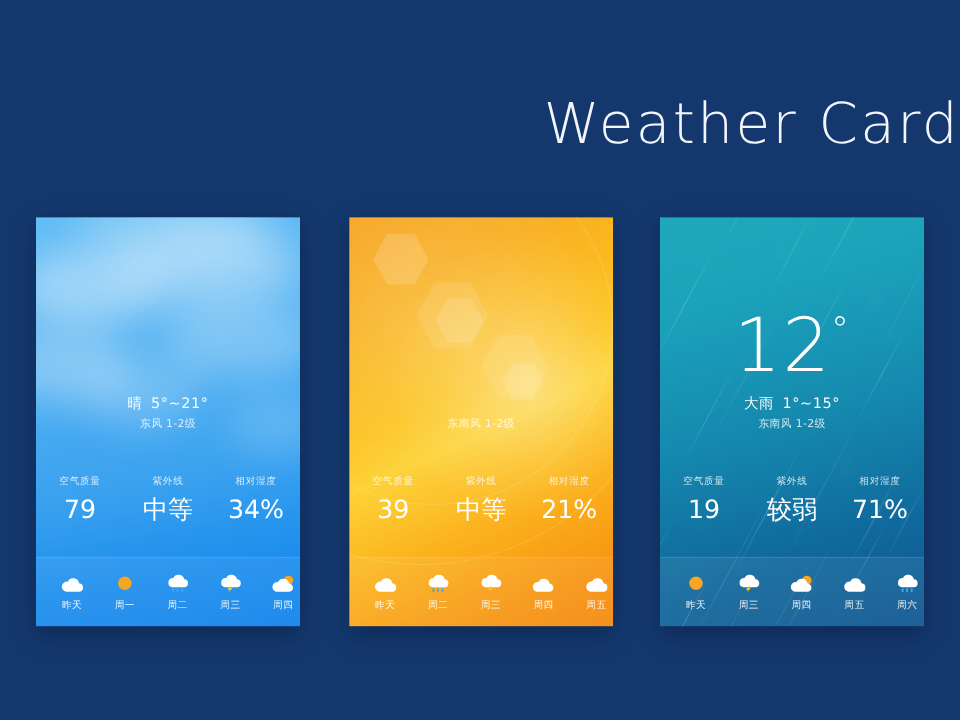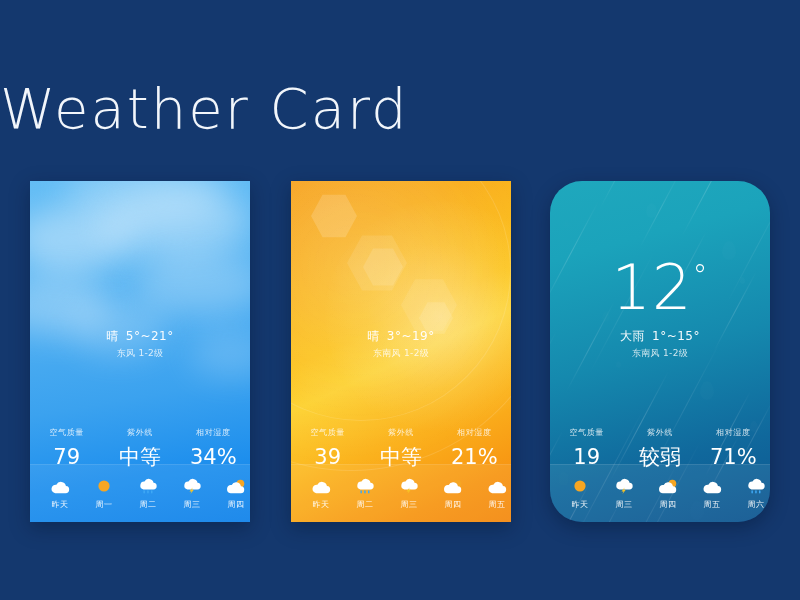--- a/index.html
+++ b/index.html
@@ -7,36 +7,36 @@
     width:800px; height:600px; overflow:hidden;
     background:#14386e;
     font-family:"DejaVu Sans","Liberation Sans",sans-serif;
     -webkit-font-smoothing:antialiased;
   }
   .stage { position:relative; width:800px; height:600px; }
 
   
   .page-title {
     position:absolute; top:76px; left:0; width:800px;
-    text-align:left;
-    font-size:56px; font-weight:300; letter-spacing:2px;
+    text-align:right;
+    font-size:47px; font-weight:300; letter-spacing:2px;
     color:#f2f6fb;
     font-family:"DejaVu Sans","Liberation Sans",sans-serif;
   }
 
   
   .cards { position:absolute; top:181px; left:0; width:800px; height:341px; }
   .card {
     position:absolute; top:0; width:220px; height:341px;
     overflow:hidden;
     box-shadow:0 6px 18px rgba(4,16,40,.35);
   }
   #card-1 { left:30px; }
   #card-2 { left:291px; }
-  #card-3 { left:550px;border-radius:32px; }
+  #card-3 { left:550px; }
 
   .bg { position:absolute; inset:0; }
 
   
   .bg-sky {
     background:linear-gradient(170deg,#63bdf5 0%,#57b4f2 28%,#3ba2ef 62%,#1b8ded 85%,#0f82ea 100%);
   }
   .blob { position:absolute; border-radius:50%; background:#ffffff; filter:blur(16px); }
   .b1 { width:120px; height:66px; left:-18px;  top:26px;  opacity:.40; }
   .b2 { width:150px; height:72px; left:72px;   top:6px;   opacity:.34; }
@@ -107,21 +107,20 @@
   .wind {
     position:absolute; left:0; width:100%; top:166px;
     text-align:center;
     font-size:9px; font-weight:400; color:rgba(255,255,255,.80);
     letter-spacing:.3px;
   }
 
   .metrics {
     position:absolute; left:0; width:100%; top:214px;
     display:flex;
-    margin-top:32px;
   }
   .metric { flex:1; text-align:center; }
   .metric-label {
     font-size:8px; color:rgba(255,255,255,.80);
     letter-spacing:.6px; margin-bottom:9px;
   }
   .metric-value {
     font-size:21px; font-weight:400; color:#ffffff; line-height:1;
   }
 
@@ -237,23 +236,20 @@
         <div class="flare-arc" style="width:300px;height:300px;left:-80px;top:-60px;"></div>
         <div class="flare-arc" style="width:420px;height:420px;left:-150px;top:-130px;"></div>
         <div class="hex hx1"></div>
           <div class="hex hx2"></div>
           <div class="hex hx3"></div>
         <div class="hex hx4"></div>
           <div class="hex hx5"></div>
       </div>
       <div class="content">
         <div class="hero">
-          <div class="cond">
-            <span>晴</span><span class="range">3°~19°</span>
-          </div>
           <div class="wind">东南风 1-2级</div>
 
           <div class="metrics">
             <div class="metric">
               <div class="metric-label">空气质量</div>
               <div class="metric-value">39</div>
             </div>
             <div class="metric">
               <div class="metric-label">紫外线</div>
               <div class="metric-value">中等</div>

